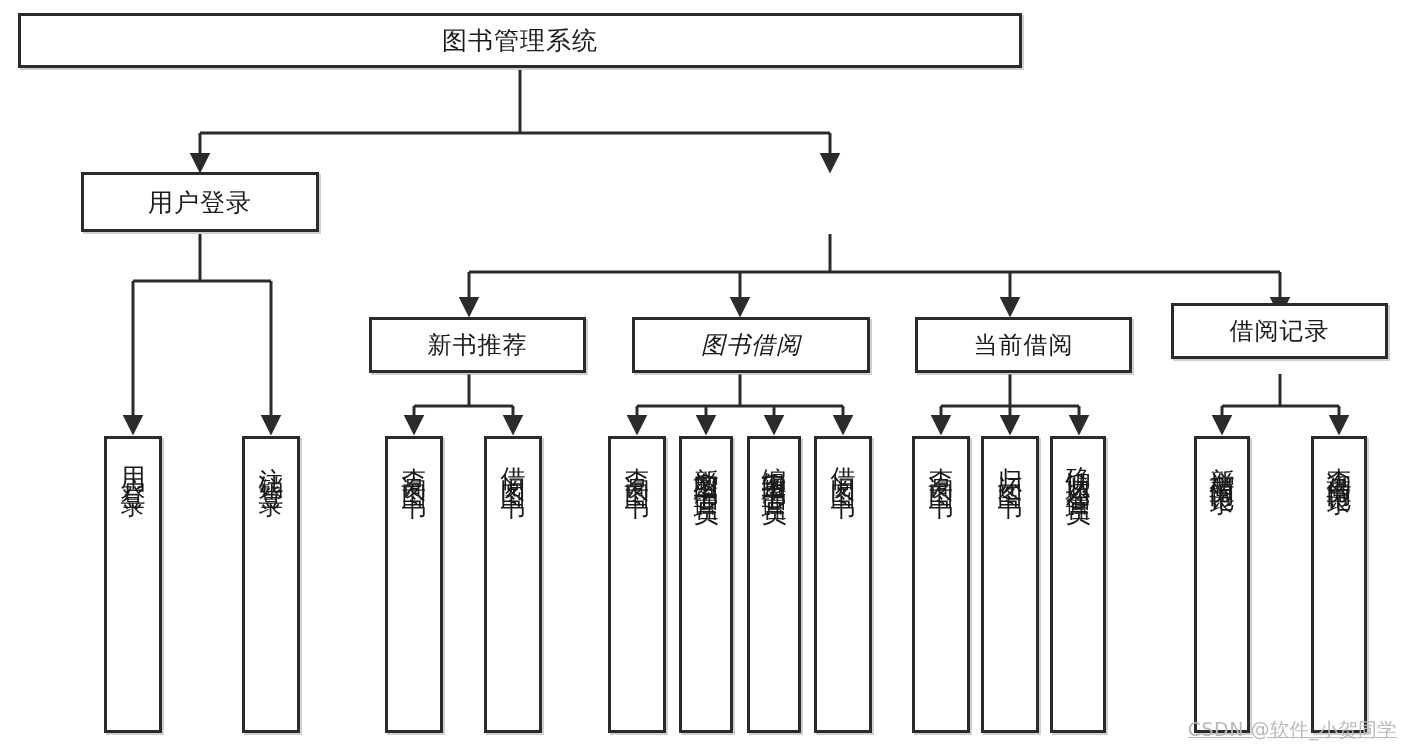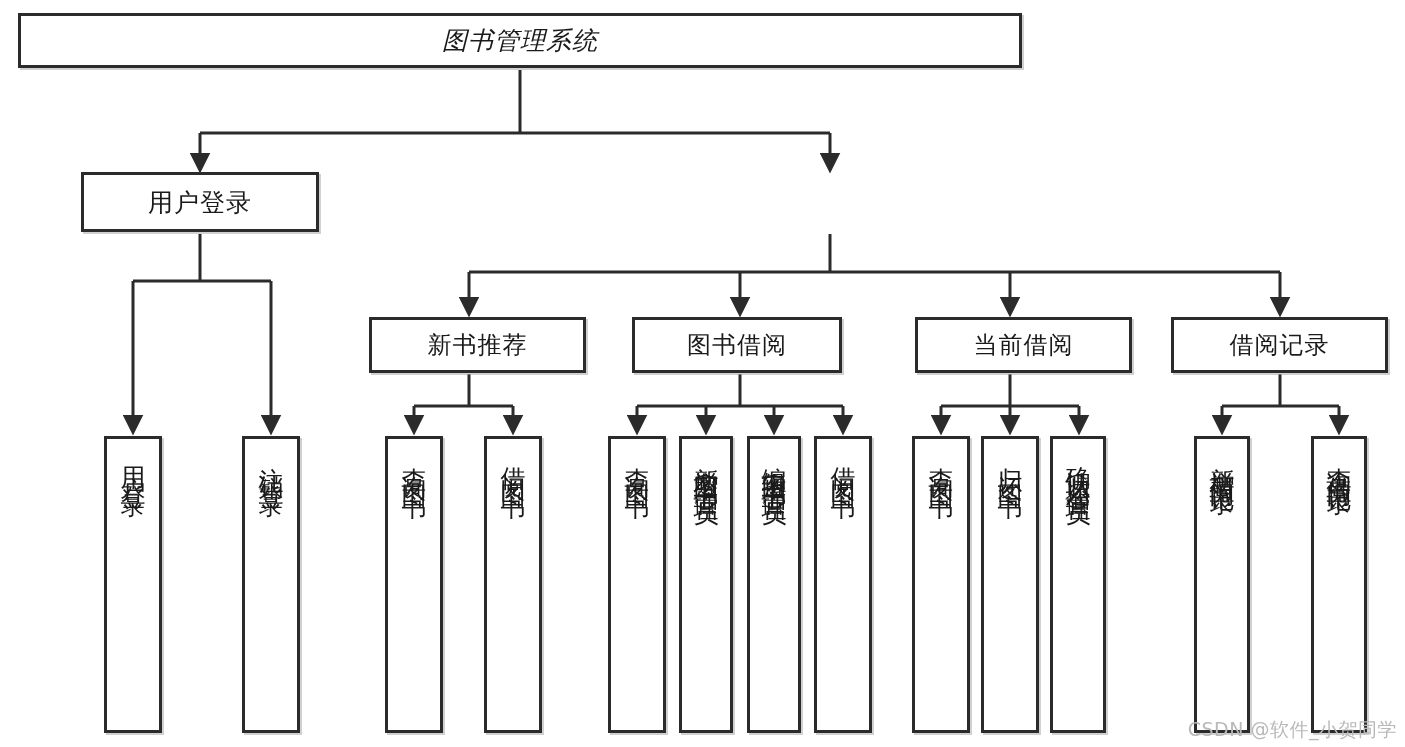--- a/index.html
+++ b/index.html
@@ -27,21 +27,20 @@
     border: 3px solid #2b2b2b;
     box-shadow: 2px 2px 0 rgba(170,170,170,0.55);
     display: flex;
     align-items: center;
     justify-content: center;
     color: #1a1a1a;
     letter-spacing: 1px;
   }
   .node.root {
     font-size: 25px;
-    font-style: italic;
   }
   .node.lvl2 {
     font-size: 25px;
   }
   .node.lvl3 {
     font-size: 24px;
   }
   
   .node.leaf {
     font-size: 25px;
@@ -71,20 +70,21 @@
 
   
   #watermark {
     position: absolute;
     right: 8px;
     bottom: 4px;
     font-size: 19px;
     color: #b9b9b9;
     letter-spacing: 0.5px;
     white-space: nowrap;
+    text-decoration: underline;
   }
 </style>
 </head>
 <body>
 
 <div id="canvas">
 
   <svg id="wires" viewBox="0 0 1405 747" xmlns="http://www.w3.org/2000/svg">
     <defs>
       <marker id="arrow" viewBox="0 0 12 12" refX="6" refY="6" markerWidth="7" markerHeight="7" orient="auto-start-reverse">
@@ -139,27 +139,27 @@
     <span>图书管理系统</span>
   </div>
 
   <div class="node lvl2" style="left:81px; top:172px; width:238px; height:60px;">
     <span>用户登录</span>
   </div>
 
   <div class="node lvl3" style="left:361px; top:317px; width:217px; height:56px;margin-left:8px;">
     <span>新书推荐</span>
   </div>
-  <div class="node lvl3" style="left:632px; top:317px; width:210px; height:56px;">
+  <div class="node lvl3" style="left:632px; top:317px; width:238px; height:56px;font-style:italic;">
     <span>图书借阅</span>
   </div>
   <div class="node lvl3" style="left:901px; top:317px; width:217px; height:56px;margin-left:14px;">
     <span>当前借阅</span>
   </div>
-  <div class="node lvl3" style="left:1171px; top:317px; width:217px; height:56px;">
+  <div class="node lvl3" style="left:1171px; top:303px; width:217px; height:56px;">
     <span>借阅记录</span>
   </div>
 
   <div class="node leaf short" style="left:104px; top:436px; width:58px; height:297px;">
     <span class="vtext">用户登录</span>
   </div>
   <div class="node leaf short" style="left:242px; top:436px; width:58px; height:297px;">
     <span class="vtext">注销登录</span>
   </div>
 

